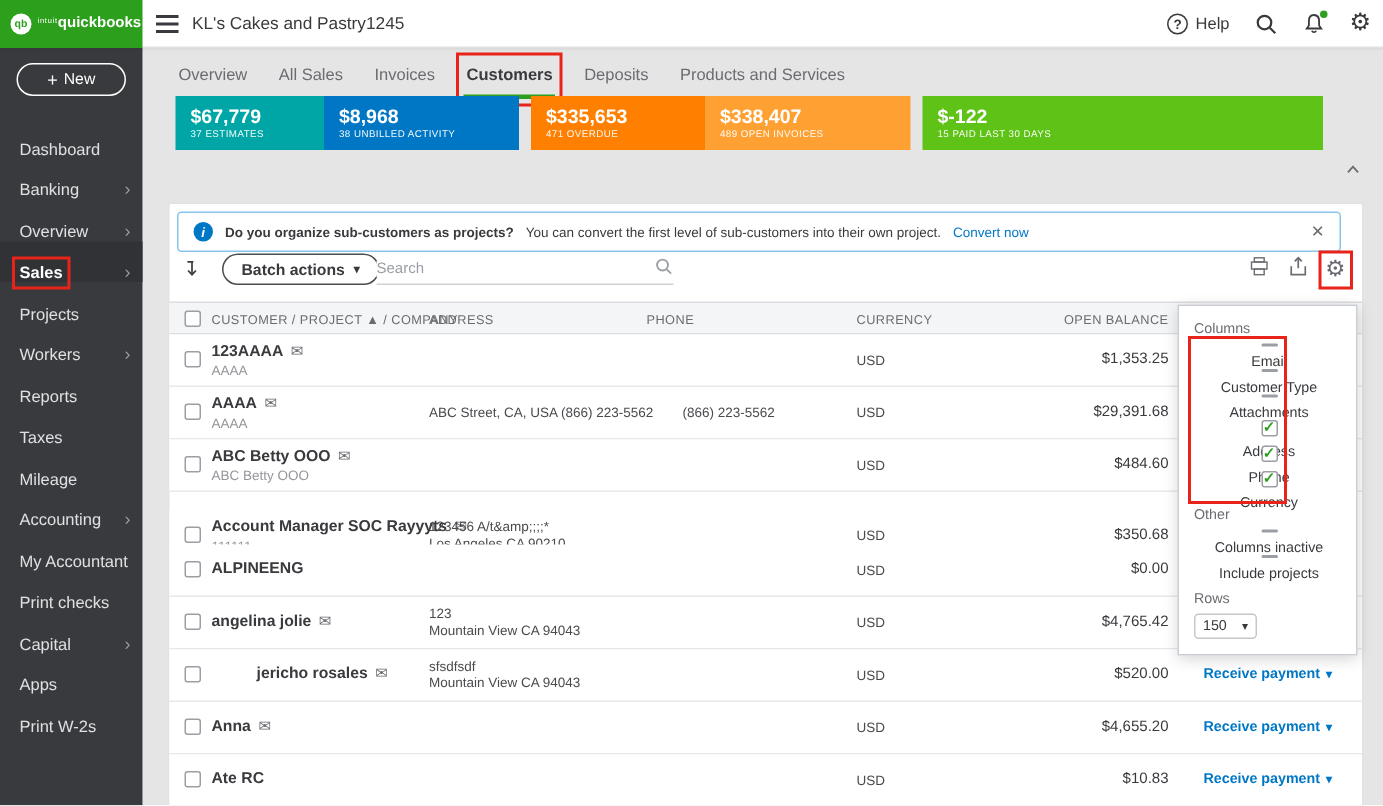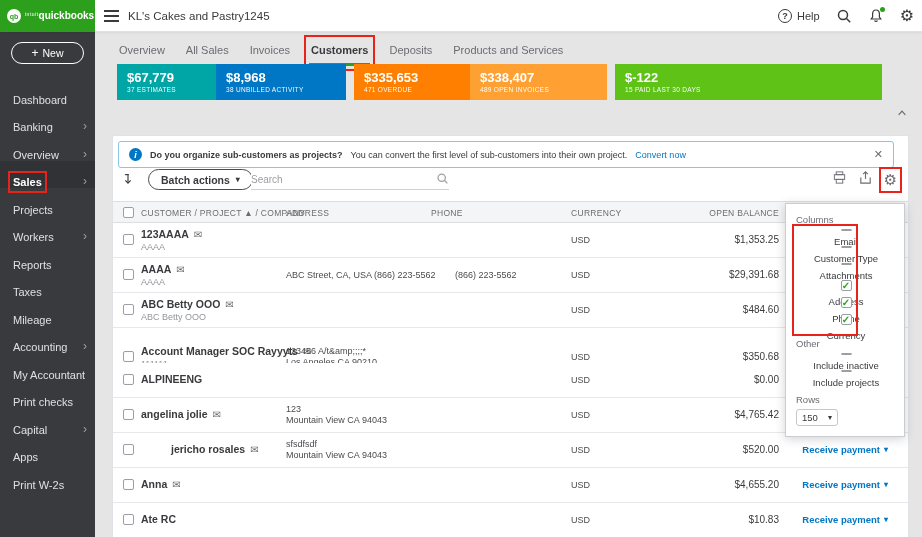--- a/index.html
+++ b/index.html
@@ -464,21 +464,21 @@
           </div>
         <div class="p-item">
             <span class="cbx checked"></span>
             <span class="p-label">Currency</span>
           </div>
       </div>
       <div class="popup-redbox"></div>
       <div class="p-sec mt">Other</div>
       <div class="p-item">
           <span class="cbx"></span>
-          <span class="p-label">Include inactive</span>
+          <span class="p-label">Columns inactive</span>
         </div>
       <div class="p-item">
           <span class="cbx"></span>
           <span class="p-label">Include projects</span>
         </div>
       <div class="p-sec mt">Rows</div>
       <div class="rows-select">
         <span>150</span>
         <span class="dd">▾</span>
       </div>

